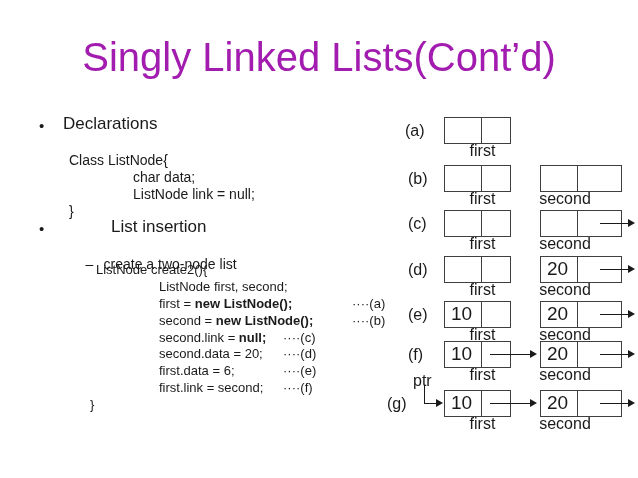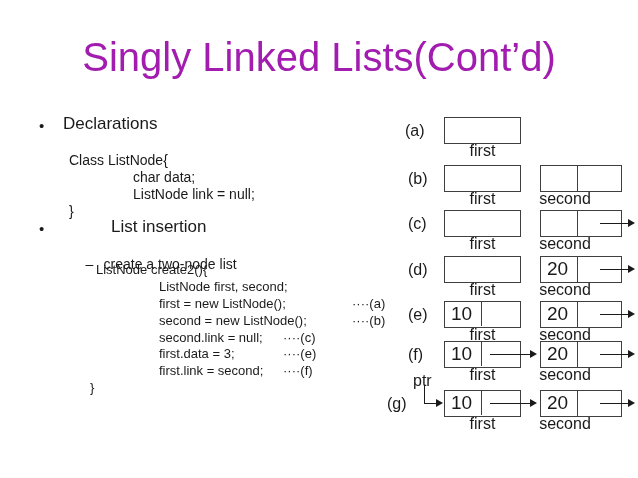--- a/index.html
+++ b/index.html
@@ -17,34 +17,34 @@
   .abs { position:absolute; white-space:pre; }
   .bullet-dot { position:absolute; font-size:15px; }
   .bullet-text { position:absolute; font-size:17px;text-align:center; }
   #class-code { position:absolute; left:69px; top:137px; font-size:14px; line-height:17px;margin-top:15px; }
   #class-code .ind { padding-left:64px; }
   #sub-bullet { position:absolute; left:70px; top:240px; font-size:14px; white-space:pre; }
   #sub-bullet .dash { display:inline-block; width:18px; }
   #create-code { position:absolute; left:96px; top:262px; font-size:13px; line-height:16.9px; }
   #create-code .cl { position:relative; height:16.9px; white-space:pre; }
   #create-code .ind { padding-left:63px; }
-  #create-code .b { font-weight:normal; }
+  #create-code .b { font-weight:bold; }
   #create-code .close-sp { margin-left:-6px; }
   .ann { position:absolute; top:0; white-space:pre; }
   .ann-far  { left:256px; }
   .ann-mid  { left:187px; }
   .ann-near { left:151px; }
   
   #diagram { position:absolute; left:385px; top:110px; width:253px; height:340px; }
   .drow { position:absolute; left:0; width:253px; height:41px; }
   .rtag { position:absolute; left:23px; top:5px; font-size:16px; }
   .rtag-a { left:20px; }
   .rtag-g { left:2px; }
   .node { position:absolute; top:0; height:27px; border:1px solid #3f3f3f; box-sizing:border-box; display:flex; background:#fff; }
-  .n1 { left:59px;  width:77px;flex-direction:column; }
+  .n1 { left:59px;  width:67px; }
   .n2 { left:155px; width:82px; }
   .dcell { box-sizing:border-box; border-right:1px solid #3f3f3f; font-size:19px; line-height:24px; padding-left:6px; overflow:hidden; }
   .n1 .dcell { width:37px; }
   .n2 .dcell { width:37px; }
   .lcell { flex:1; }
   .nlabel { position:absolute; top:27px; font-size:16px; line-height:14px; text-align:center; }
   .nl1 { left:59px;  width:77px; }
   .nl2 { left:139px; width:82px; }
   .aline { position:absolute; top:13px; border-top:1px solid #1a1a1a; }
   .a-out  { left:215px; width:28px; }
@@ -82,21 +82,22 @@
   <div id="sub-bullet">
     <span class="dash">–</span><span>create a two-node list</span>
   </div>
 
   <div id="create-code">
     <div class="cl"><span>ListNode create2(){</span></div>
     <div class="cl ind"><span>ListNode first, second;</span></div>
     <div class="cl ind"><span>first = </span><span class="b">new ListNode();</span><span class="ann ann-far">····(a)</span></div>
     <div class="cl ind"><span>second = </span><span class="b">new ListNode();</span><span class="ann ann-far">····(b)</span></div>
     <div class="cl ind"><span>second.link = </span><span class="b">null;</span><span class="ann ann-mid">····(c)</span></div>
-    <div class="cl ind"><span>first.data = 3;</span><span class="ann ann-mid">····(e)</span></div>
+    <div class="cl ind"><span>second.data = 20;</span><span class="ann ann-mid">····(d)</span></div>
+    <div class="cl ind"><span>first.data = 6;</span><span class="ann ann-mid">····(e)</span></div>
     <div class="cl ind"><span>first.link = second;</span><span class="ann ann-mid">····(f)</span></div>
     <div class="cl"><span class="close-sp">}</span></div>
   </div>
 
   <div id="diagram">
 
     <div class="drow" style="top:7px;">
       <span class="rtag rtag-a">(a)</span>
       <div class="node n1">
         <span class="dcell"></span>

